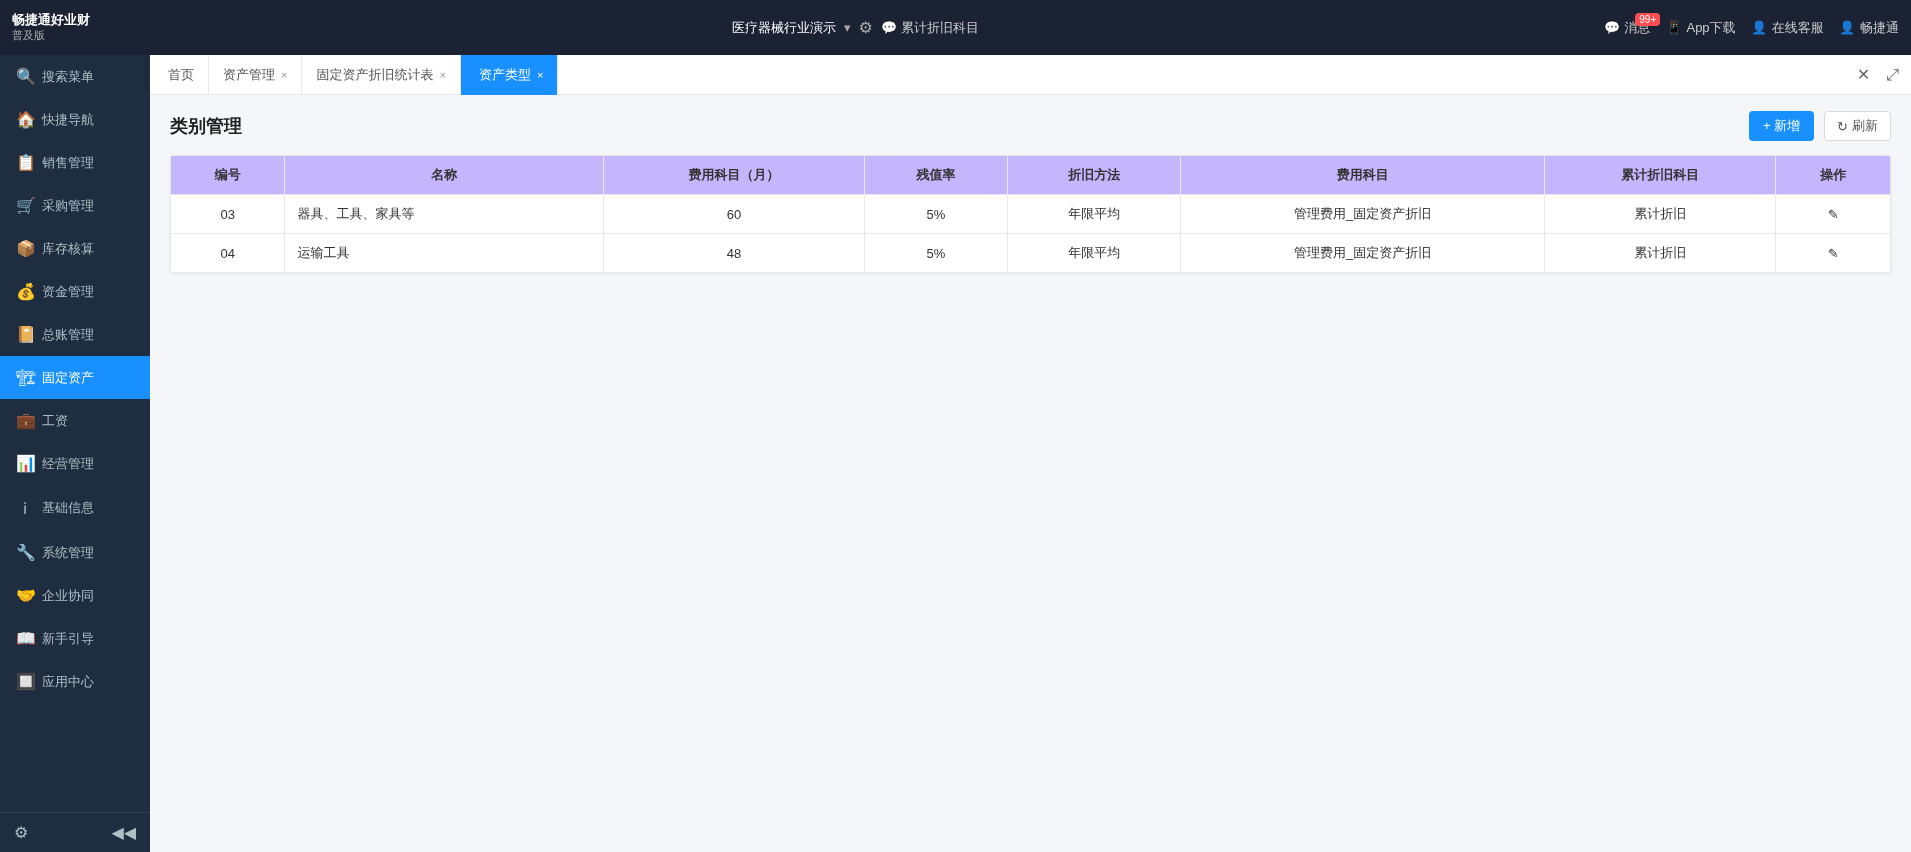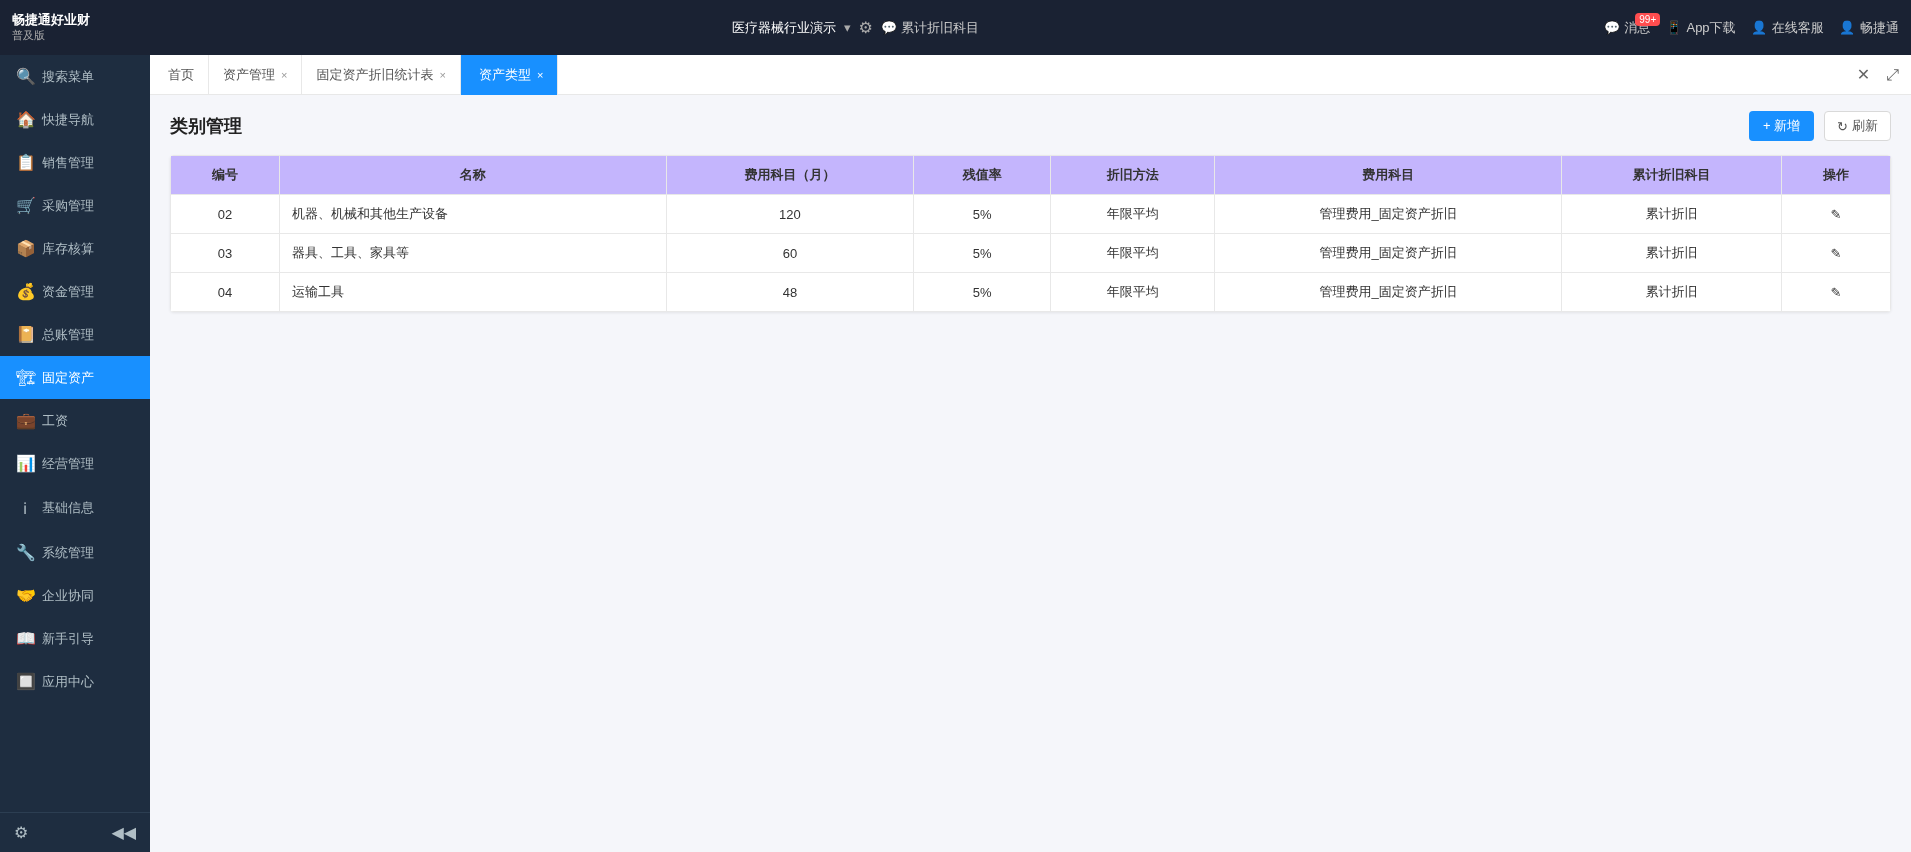--- a/index.html
+++ b/index.html
@@ -451,30 +451,20 @@
               <th>名称</th>
               <th>费用科目（月）</th>
               <th>残值率</th>
               <th>折旧方法</th>
               <th>费用科目</th>
               <th>累计折旧科目</th>
               <th>操作</th>
             </tr>
           </thead>
         <tbody id="table-body">
-            <tr>
-              <td class="code">02</td>
-              <td class="text-left">机器、机械和其他生产设备</td>
-              <td>120</td>
-              <td>5%</td>
-              <td>年限平均</td>
-              <td class="link-text">管理费用_固定资产折旧</td>
-              <td class="link-text-dark">累计折旧</td>
-              <td class="edit-icon">✎</td>
-            </tr>
             <tr>
               <td class="code">03</td>
               <td class="text-left">器具、工具、家具等</td>
               <td>60</td>
               <td>5%</td>
               <td>年限平均</td>
               <td class="link-text">管理费用_固定资产折旧</td>
               <td class="link-text-dark">累计折旧</td>
               <td class="edit-icon">✎</td>
             </tr>

